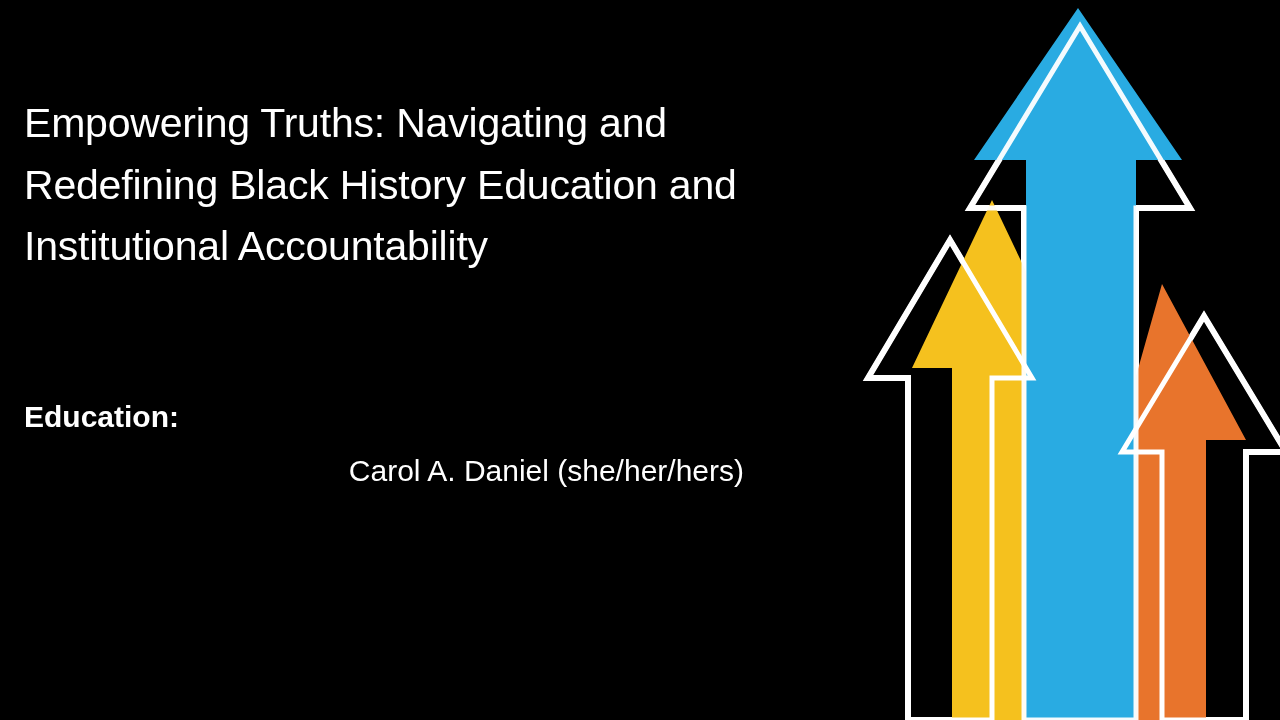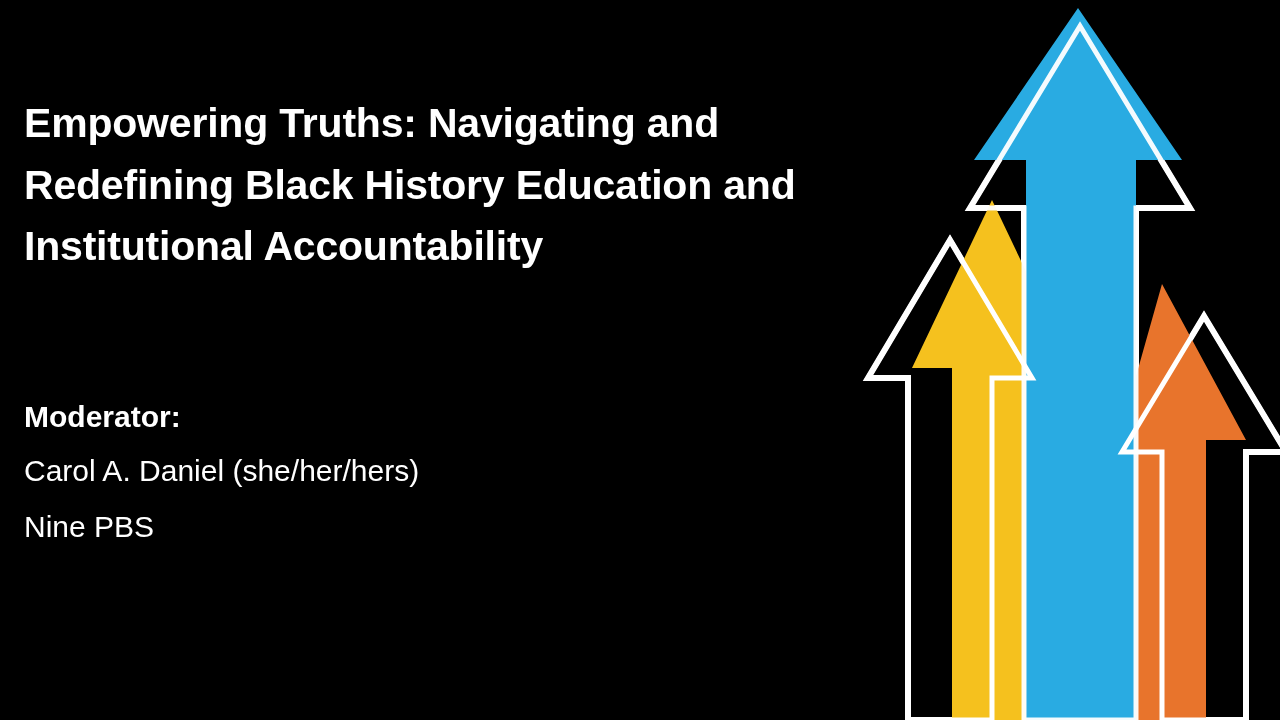--- a/index.html
+++ b/index.html
@@ -22,21 +22,21 @@
   }
 
   
   #title {
     position: absolute;
     left: 24px;
     top: 66px;
     width: 790px;
     color: #ffffff;
     font-size: 41px;
-    font-weight: bold;
+    font-weight: normal;
     line-height: 1.50;
     letter-spacing: -0.2px;
   }
 
   #credits {
     position: absolute;
     left: 24px;
     top: 402px;
     width: 720px;
     color: #ffffff;
@@ -46,20 +46,21 @@
     font-weight: bold;
     line-height: 1.0;
     margin-bottom: 24px;
   }
   #credits .line {
     font-size: 30px;
     font-weight: normal;
     line-height: 1.0;
     margin-bottom: 26px;
     white-space: nowrap;
+    text-align: right;
   }
 
   
   #artwork {
     position: absolute;
     right: 0;
     top: 0;
     width: 440px;
     height: 720px;
   }
@@ -68,23 +69,22 @@
   }
 </style>
 </head>
 <body>
 
 <div id="slide">
 
   <h1 id="title">Empowering Truths: Navigating and Redefining Black History Education and Institutional Accountability</h1>
 
   <div id="credits">
-    <div class="role">Moderator:</div>
+    <div class="role">Education:</div>
     <div class="line">Carol A. Daniel (she/her/hers)</div>
-    <div class="line">Nine PBS</div>
   </div>
 
   <div id="artwork">
     <svg width="440" height="720" viewBox="0 0 440 720" xmlns="http://www.w3.org/2000/svg">
 
       <g fill="none" stroke="#ffffff" stroke-width="6">
         <path d="M 28 378 L 110 240 L 192 378 L 152 378 L 152 720 L 68 720 L 68 378 Z"></path>
       </g>
 
       <g fill="none" stroke="#ffffff" stroke-width="6">

